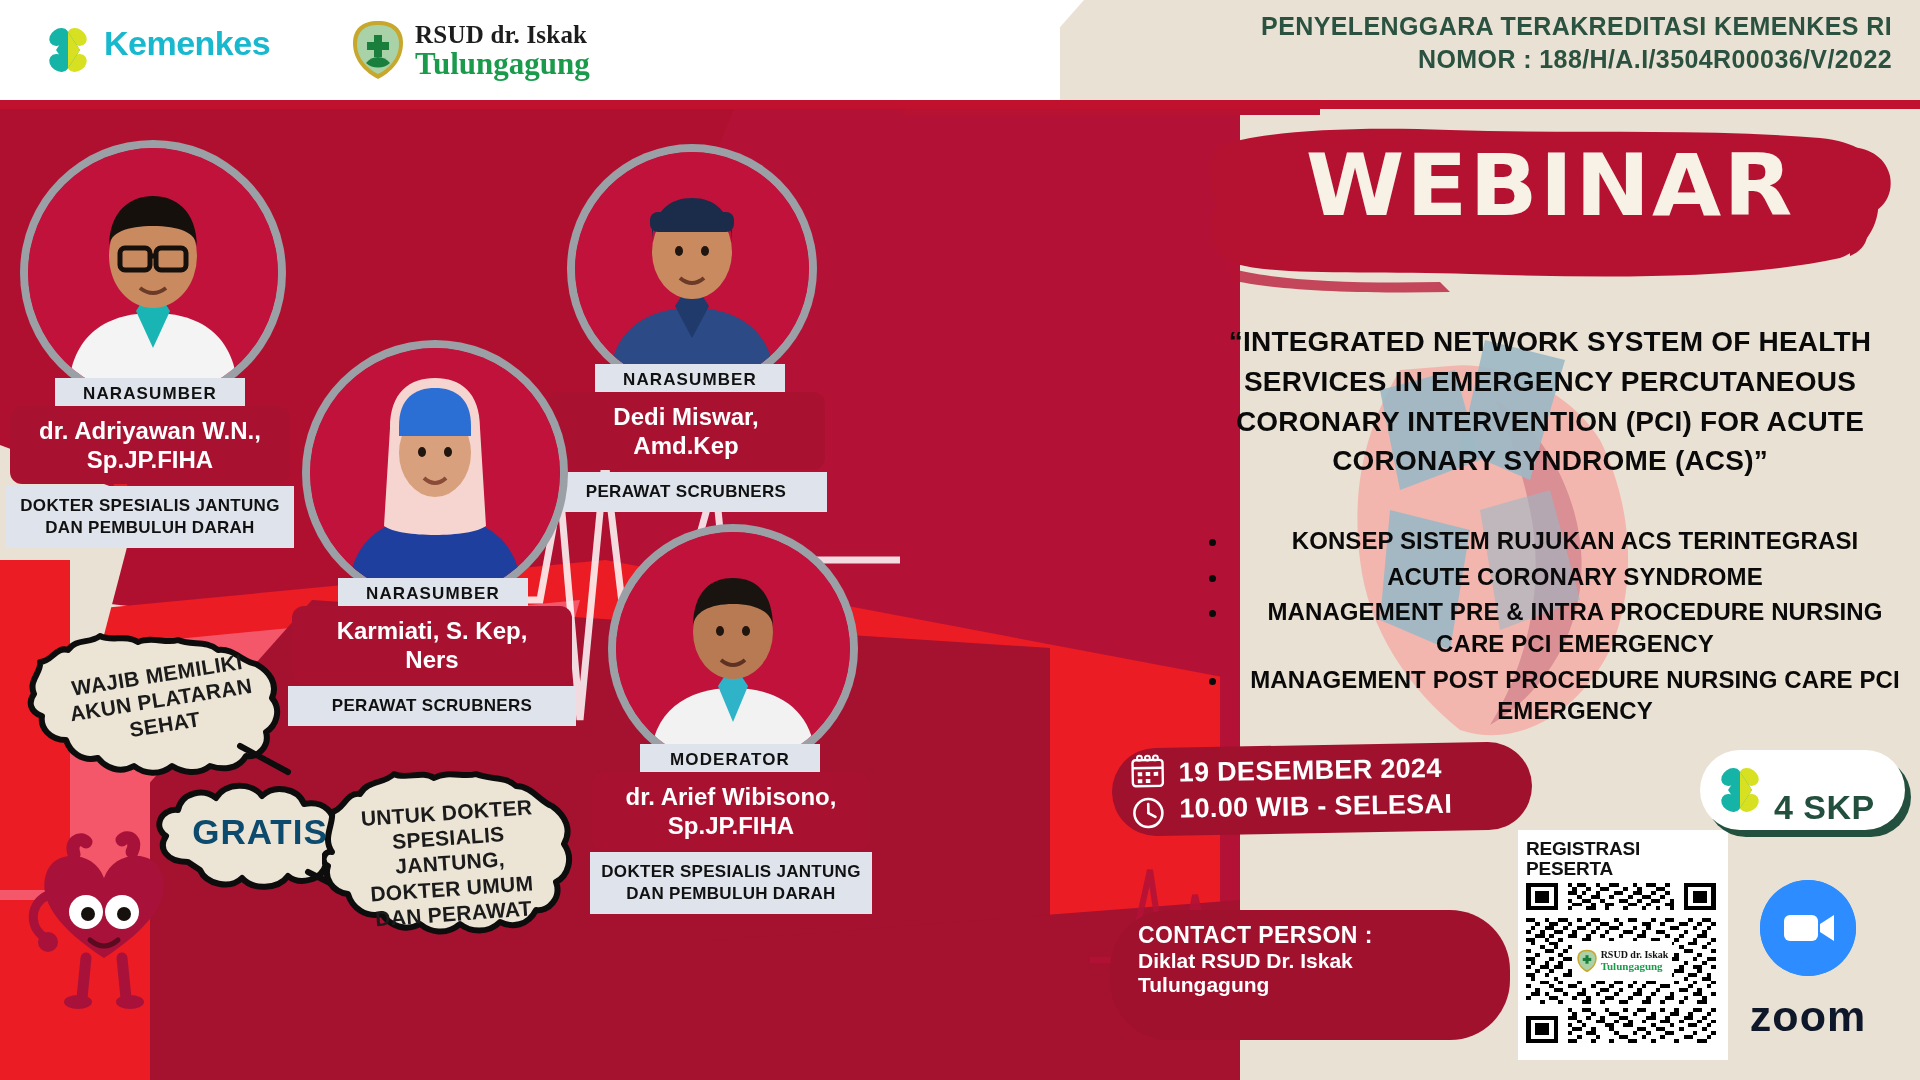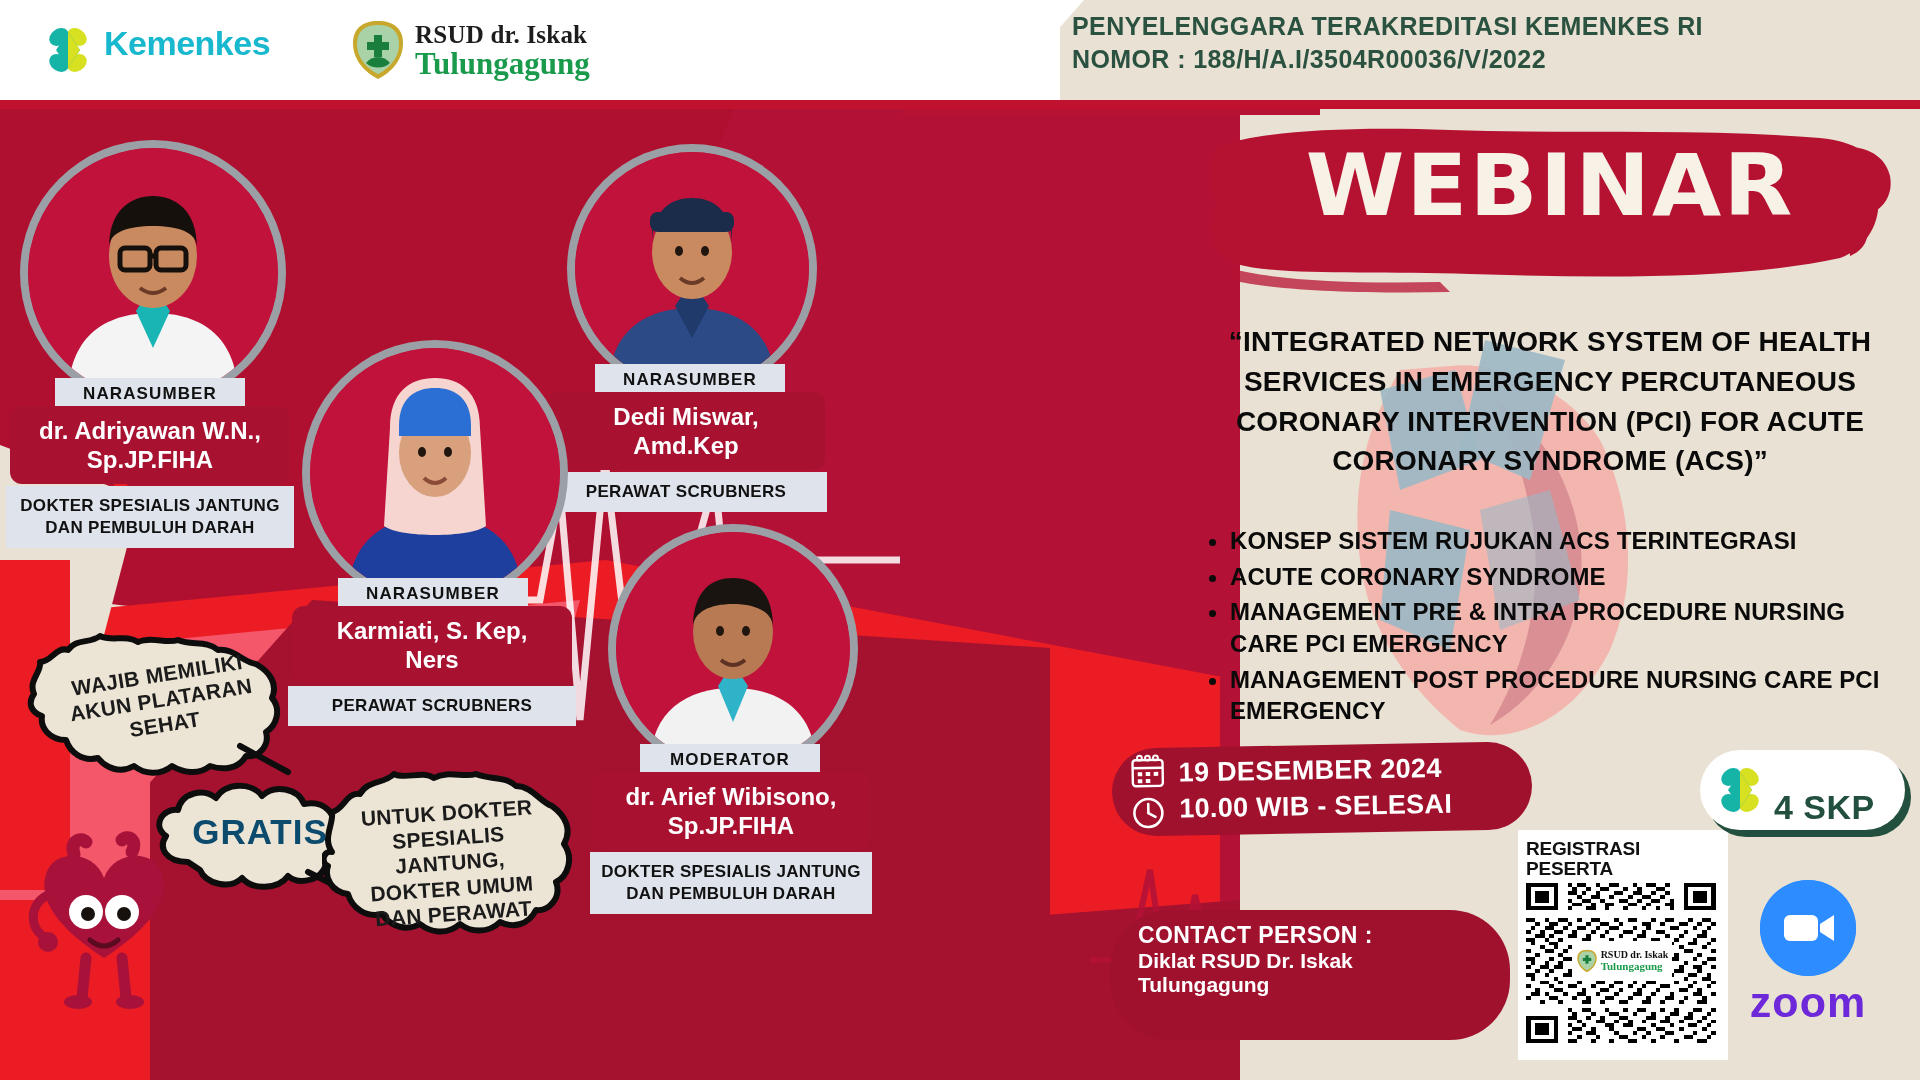--- a/index.html
+++ b/index.html
@@ -57,21 +57,21 @@
   .logos { position:absolute; left:0; top:0; width:1000px; height:100px; display:flex; align-items:center; z-index:6; }
   .logo-kemenkes { display:flex; align-items:flex-start; gap:10px; margin-left:42px; }
   .kem-mark { width:52px; height:52px; position:relative; }
   .kem-text { font-size:34px; font-weight:bold; color:#18b8cf; letter-spacing:-0.5px; }
   .logo-rsud { display:flex; align-items:center; gap:9px; margin-left:80px; }
   .rsud-seal { width:56px; height:62px; position:relative; }
   .rsud-words { line-height:1; }
   .rsud-l1 { font-family:"Liberation Serif", serif; font-weight:bold; font-size:25px; color:#1d1d1d; letter-spacing:0.2px; }
   .rsud-l2 { font-family:"Liberation Serif", serif; font-weight:bold; font-size:31px; color:#1a9b4c; margin-top:1px; }
 
-  .accred { position:absolute; right:28px; top:10px; width:820px; text-align:left; z-index:7; }
+  .accred { position:absolute; right:28px; top:10px; width:820px; text-align:right; z-index:7; }
   .accred div { font-size:25px; font-weight:bold; color:#2b5240; letter-spacing:0.4px; line-height:1.32; }
 
   
   .speaker { position:absolute; }
   .photo-ring {
     position:absolute; border-radius:50%; background:#9aa0a6;
   }
   .photo-inner {
     position:absolute; border-radius:50%; overflow:hidden; background:#c0123a;
   }
@@ -100,21 +100,21 @@
   .webinar-title {
     position:absolute; left:1200px; top:135px; width:700px; text-align:center;
     font-size:86px; font-weight:bold; color:#f7f1e6; letter-spacing:2px; z-index:4;
     font-family:"DejaVu Sans", sans-serif; transform:scaleX(1.04);
   }
 
   .main-title {
     position:absolute; left:1195px; top:322px; width:710px; text-align:center; z-index:4;
     font-size:28px; font-weight:bold; color:#0a0a0a; line-height:1.42; letter-spacing:0.2px;
   }
-  .topics { position:absolute; left:1230px; top:525px; width:690px; z-index:4; }
+  .topics { position:absolute; left:1230px; top:525px; width:690px; z-index:4;text-align:center; }
   .topics li {
     font-size:24px; font-weight:bold; color:#0a0a0a; line-height:1.32;
     margin-bottom:4px; list-style:disc; letter-spacing:0.1px;
   }
 
   .datetime-pill {
     position:absolute; left:1112px; top:745px; width:420px; height:88px; background:#a0112e;
     border-radius:50px; z-index:6; display:flex; align-items:center; padding-left:18px; gap:13px;
     transform:rotate(-1deg);
   }
@@ -138,21 +138,21 @@
 
   .skp-badge {
     position:absolute; left:1700px; top:750px; width:205px; height:80px; background:#fff;
     border-radius:45px; z-index:7; display:flex; align-items:center; gap:8px; padding-left:14px;
     box-shadow:6px 7px 0 #23503e;
   }
   .skp-text { font-size:34px; font-weight:bold; color:#23503e; letter-spacing:0.5px;margin-top:34px; }
 
   .zoom-logo { position:absolute; left:1718px; top:880px; width:180px; z-index:7; text-align:center; }
   .zoom-circle { width:96px; height:96px; border-radius:50%; background:#2d8cff; margin:0 auto; position:relative; }
-  .zoom-word { font-size:43px; font-weight:bold; color:#6d28d9; letter-spacing:1px; margin-top:2px; }
+  .zoom-word { font-size:43px; font-weight:bold; color:#0f172a; letter-spacing:1px; margin-top:16px; }
 
   .heart-mascot { position:absolute; left:24px; top:820px; width:160px; height:190px; z-index:9; }
 </style>
 </head>
 <body>
 
 <div id="poster">
 
   <div class="cream-ext"></div>
 

